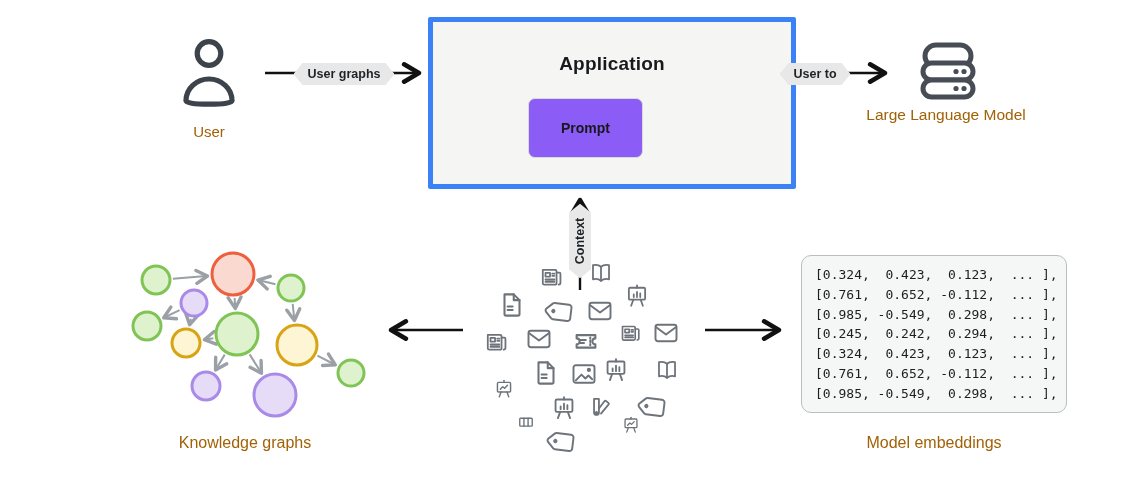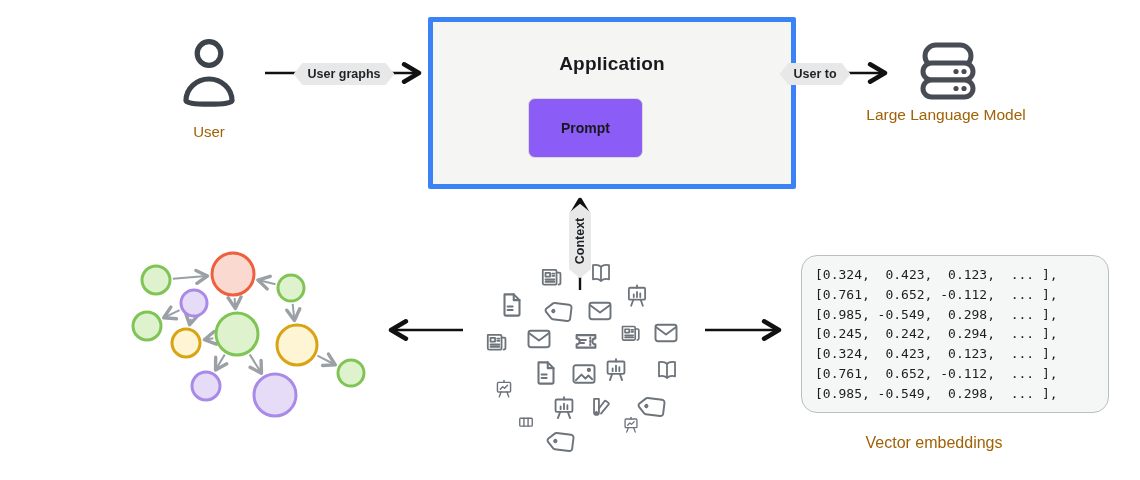--- a/index.html
+++ b/index.html
@@ -26,22 +26,22 @@
 
   
   .badge{position:absolute;transform:translate(-50%,-50%);background:#e7e8e7;color:#1e2226;
          font-size:12.5px;font-weight:700;line-height:22px;height:22px;padding:0 14px;white-space:nowrap;
          clip-path:polygon(9px 0,calc(100% - 9px) 0,100% 50%,calc(100% - 9px) 100%,9px 100%,0 50%);}
   .badge-user-input{left:344px;top:74px;}
   .badge-sent-to{left:815px;top:74px;}
   .badge-context{left:580px;top:241px;transform:translate(-50%,-50%) rotate(-90deg);}
 
   
-  .embed-box{position:absolute;left:801px;top:255px;width:308px;height:158px;background:#f5f6f6;
-             border:1px solid #b9bfbf;border-radius:16px;box-sizing:border-box;padding:9px 0 0 13px;}
+  .embed-box{position:absolute;left:801px;top:255px;width:266px;height:158px;background:#f5f6f6;
+             border:1px solid #b9bfbf;border-radius:10px;box-sizing:border-box;padding:9px 0 0 13px;}
   .embed-box pre{margin:0;font-family:"DejaVu Sans Mono",monospace;font-size:13px;line-height:19.8px;color:#1c1e20;}
 
   .kg-svg{position:absolute;left:120px;top:240px;}
 </style>
 </head>
 <body>
 
 <div class="canvas">
 
   <svg class="layer" viewBox="0 0 1140 480">
@@ -116,20 +116,21 @@
         <circle cx="74" cy="63" r="13" fill="#e7dcf8" stroke="#a98ae8" stroke-width="3"></circle>
         <circle cx="27" cy="86" r="14" fill="#ddf2cd" stroke="#7fc455" stroke-width="3"></circle>
         <circle cx="66" cy="103" r="14" fill="#fdf5d3" stroke="#d8a413" stroke-width="3"></circle>
         <circle cx="117" cy="94" r="21" fill="#ddf2cd" stroke="#7fc455" stroke-width="3"></circle>
         <circle cx="177" cy="105" r="20" fill="#fdf5d3" stroke="#d8a413" stroke-width="3"></circle>
         <circle cx="86" cy="146" r="14" fill="#e7dcf8" stroke="#a98ae8" stroke-width="3"></circle>
         <circle cx="155" cy="155" r="21" fill="#e7dcf8" stroke="#a98ae8" stroke-width="3"></circle>
         <circle cx="231" cy="133" r="13" fill="#ddf2cd" stroke="#7fc455" stroke-width="3"></circle>
       </g>
   </svg>
+  <div class="fig-label lbl-kg">Knowledge graphs</div>
 
   <svg class="layer" id="cluster-svg" viewBox="0 0 1140 480">
     <defs>
       <g id="ic-newspaper">
           <path d="M3.5,5.5 h11.5 a1.2,1.2 0 0 1 1.2,1.2 v10.8 a1.6,1.6 0 0 1 -1.6,1.6 h-9.7 a1.4,1.4 0 0 1 -1.4,-1.4 z"></path>
           <path d="M16.2,8 h2.6 a1,1 0 0 1 1,1 v8.3 a1.7,1.7 0 0 1 -1.7,1.7"></path>
           <rect x="6" y="8.2" width="4.2" height="3.4"></rect>
           <path d="M12.2,8.9 h2 M12.2,10.9 h2 M6,14.3 h8.2 M6,16.4 h8.2"></path>
         </g>
       <g id="ic-book">
@@ -209,15 +210,15 @@
 
   <div class="embed-box">
     <pre id="embed-pre">[0.324,  0.423,  0.123,  ... ],
 [0.761,  0.652, -0.112,  ... ],
 [0.985, -0.549,  0.298,  ... ],
 [0.245,  0.242,  0.294,  ... ],
 [0.324,  0.423,  0.123,  ... ],
 [0.761,  0.652, -0.112,  ... ],
 [0.985, -0.549,  0.298,  ... ],</pre>
   </div>
-  <div class="fig-label lbl-ve">Vector embeddings</div>
+  <div class="fig-label lbl-ve">Model embeddings</div>
 
 </div>
 
 </body></html>

